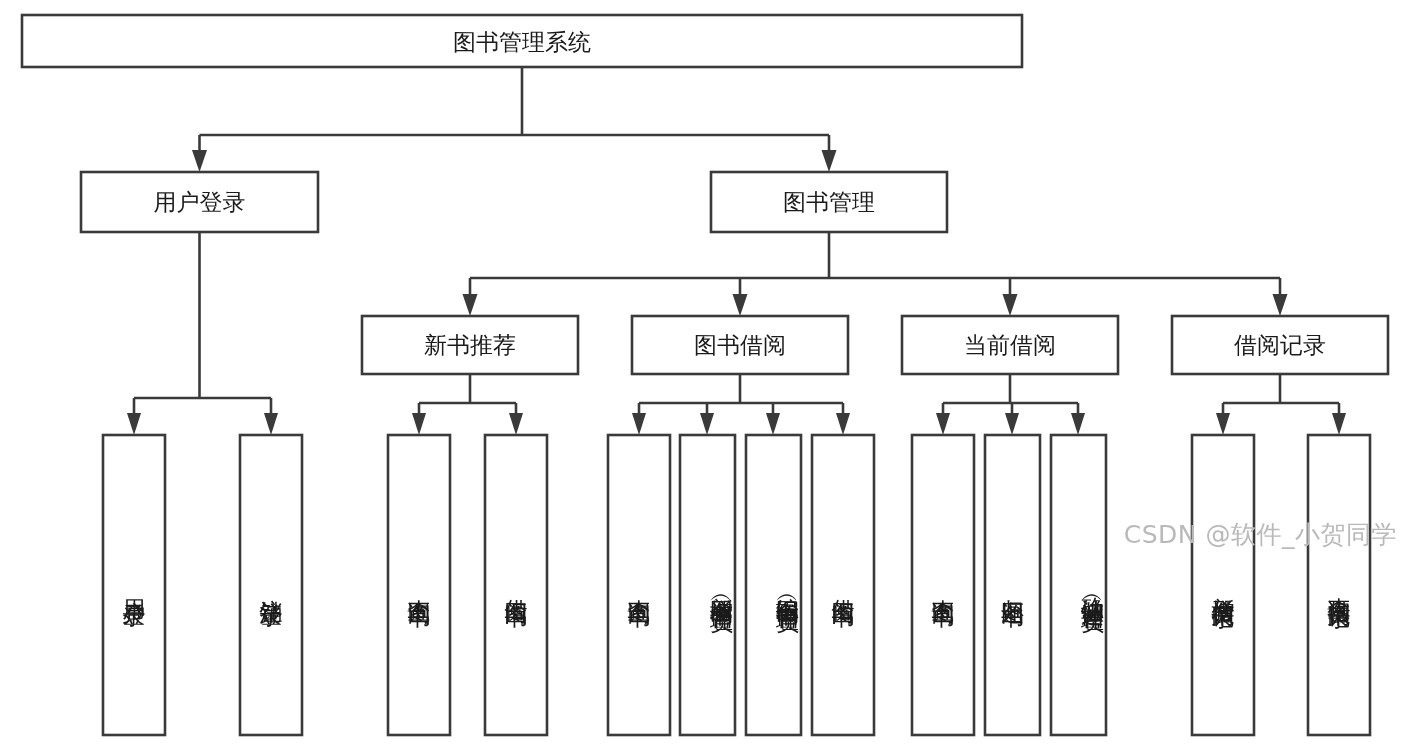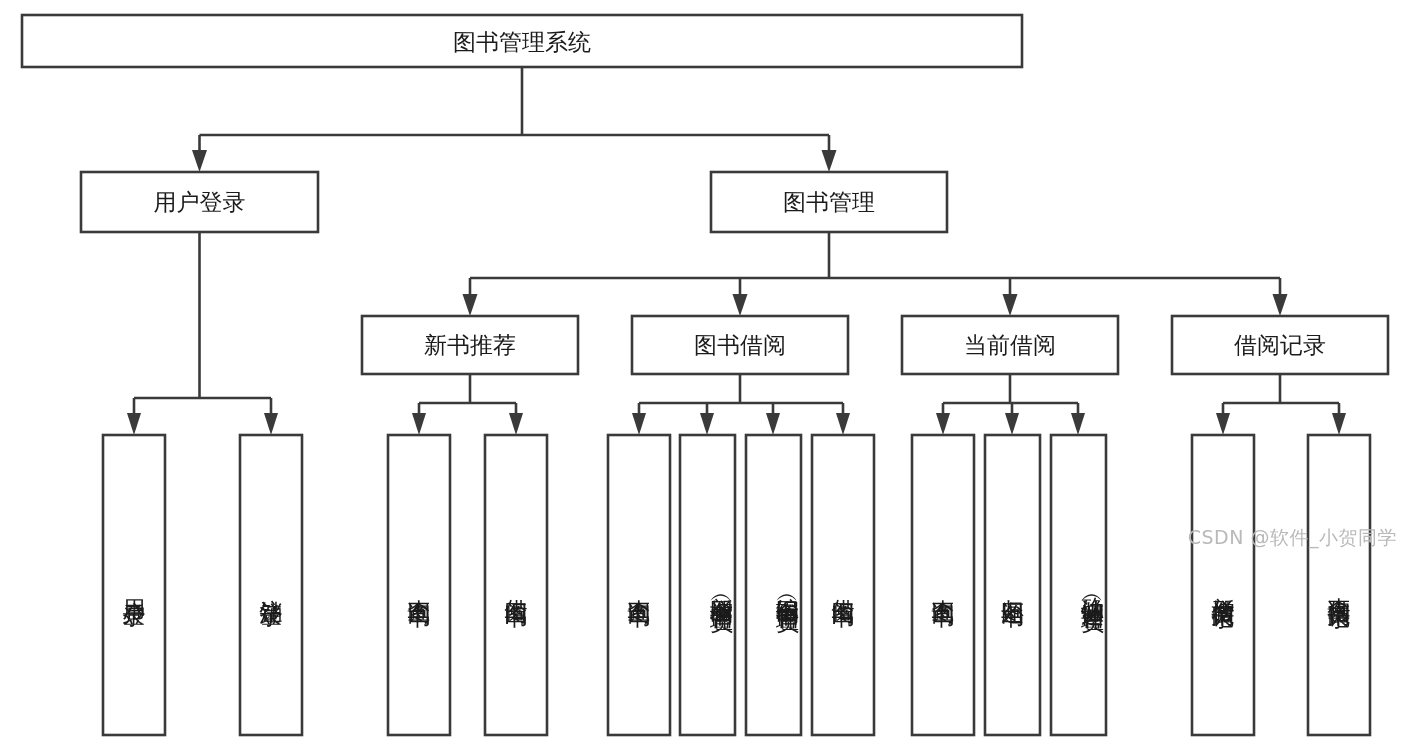--- a/index.html
+++ b/index.html
@@ -61,21 +61,21 @@
     letter-spacing: 2px;
     color: #1b1b1b;
     white-space: nowrap;
     pointer-events: none;
   }
   .watermark {
     position: absolute;
     right: 8px;
     bottom: 4px;
     font-family: "DejaVu Sans", "Liberation Sans", sans-serif;
-    font-size: 19px;
+    font-size: 25px;
     color: #b9b9b9;
     letter-spacing: 0.5px;
     white-space: nowrap;
   }
 </style>
 </head>
 <body>
 
 <div id="diagram-root">
 

